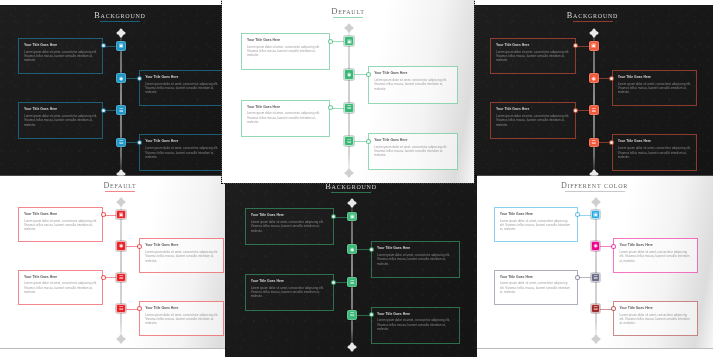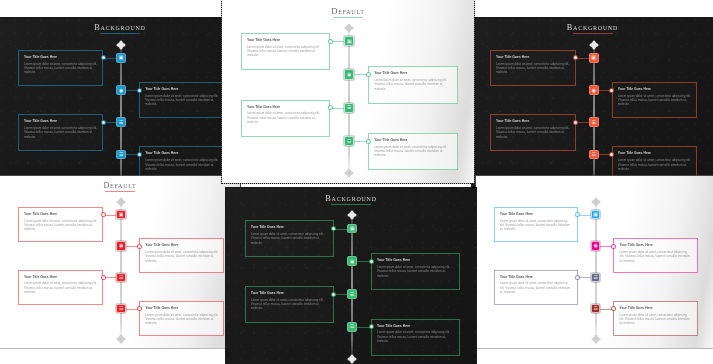--- a/index.html
+++ b/index.html
@@ -8,21 +8,21 @@
     background:#ffffff;
     font-family:"Liberation Sans", sans-serif;
     position:relative;
   }
   #stage{position:absolute;left:0;top:0;width:713px;height:364px;overflow:hidden;background:#fff;}
 
   
   .slide{position:absolute;overflow:hidden;box-sizing:border-box;}
   .slide .canvas{position:absolute;inset:0;overflow:hidden;}
 
-  .bg-dark{background:#161616;margin-top:12px;}
+  .bg-dark{background:#161616;}
   .bg-dark .canvas{
     background:
       radial-gradient(circle at 14% 18%, rgba(255,255,255,.030) 0 1px, transparent 1px),
       radial-gradient(circle at 63% 52%, rgba(255,255,255,.026) 0 1px, transparent 1px),
       radial-gradient(circle at 86% 80%, rgba(255,255,255,.022) 0 1px, transparent 1px),
       linear-gradient(135deg,#1e1e1e 0%,#191919 45%,#141414 100%);
     background-size:13px 13px,17px 17px,21px 21px,100% 100%;
   }
   .bg-light{background:#ffffff;}
   .bg-light .canvas{
@@ -307,20 +307,21 @@
         <div class="card" style="left: 145px; top: 130.662px; width: 88.75px; height: 36.9px; border-color: rgba(60, 184, 120, 0.55); background: rgba(255, 255, 255, 0.01);">
           <div class="ct" style="color: rgb(215, 215, 215);">Your Title Goes Here</div>
           <div class="cb" style="color: rgb(166, 166, 166);">Lorem ipsum dolor sit amet, consectetur adipiscing elit. Vivamus tellus massa, laoreet convallis interdum at, molestie.</div>
         </div>
         <div class="conn" style="left: 131.25px; width: 13.75px; top: 138.78px; background: rgba(60, 184, 120, 0.5);"></div>
         <div class="conn-dot" style="left: 143.5px; top: 137.28px; background: rgb(237, 237, 237); box-shadow: rgba(60, 184, 120, 0.7) 0px 0px 0px 1px;"></div>
       </div>
     </div>
     <div class="slide bg-light" style="left: 476px; top: 176px; width: 237px; height: 172px; z-index: 3; box-shadow: rgba(120, 120, 120, 0.5) 0px 0px 0px 1px;">
       <div class="canvas">
+        <div class="heading" style="top: 5.203px; font-size: 8.084px; color: rgb(109, 109, 109);"><span>Different color</span><span class="rule" style="width: 60px; background: rgb(154, 154, 168);"></span></div>
         <div class="spine" style="left: 118.685px; top: 26.66px; height: 135.88px; background: linear-gradient(rgba(0, 0, 0, 0.02), rgb(214, 214, 214) 12%, rgb(205, 205, 205) 50%, rgb(214, 214, 214) 88%, rgba(0, 0, 0, 0.02));"></div>
         <div class="spine-cap big" style="left: 116.685px; top: 23.16px; background: rgb(207, 207, 207);"></div>
         <div class="spine-cap big" style="left: 116.685px; top: 160.04px; background: rgb(207, 207, 207);"></div>
         <div class="badge" style="left: 114.945px; top: 33.97px; width: 9.48px; height: 9.46px; background: rgb(41, 171, 226); border: 1px solid rgba(255, 255, 255, 0.65); box-shadow: rgba(0, 0, 0, 0.18) 0px 0px 0px 1px;">
           <span class="gl">▣</span>
         </div>
         <div class="card" style="left: 17.775px; top: 30.9428px; width: 84.135px; height: 35.26px; border-color: rgba(41, 171, 226, 0.55); background: rgba(255, 255, 255, 0.55);">
           <div class="ct" style="color: rgb(85, 85, 85);">Your Title Goes Here</div>
           <div class="cb" style="color: rgb(128, 128, 128);">Lorem ipsum dolor sit amet, consectetur adipiscing elit. Vivamus tellus massa, laoreet convallis interdum at, molestie.</div>
         </div>

